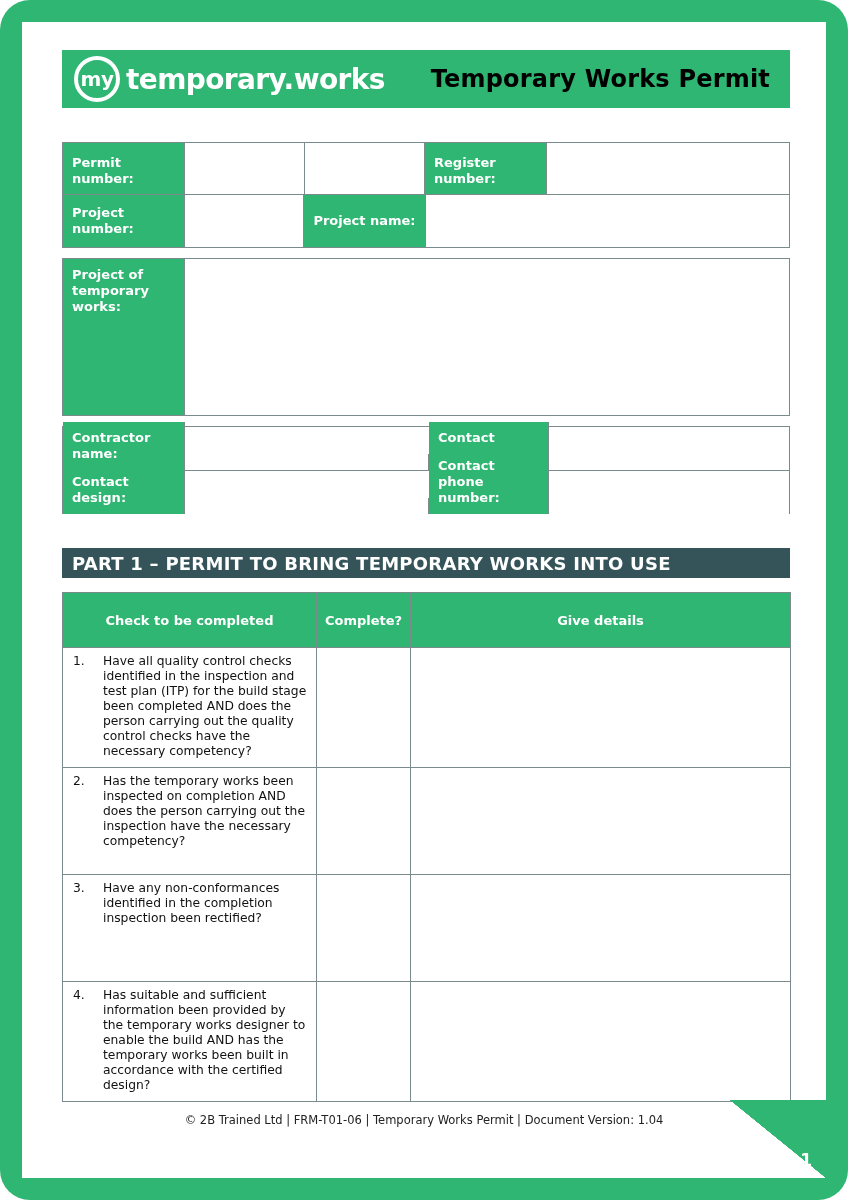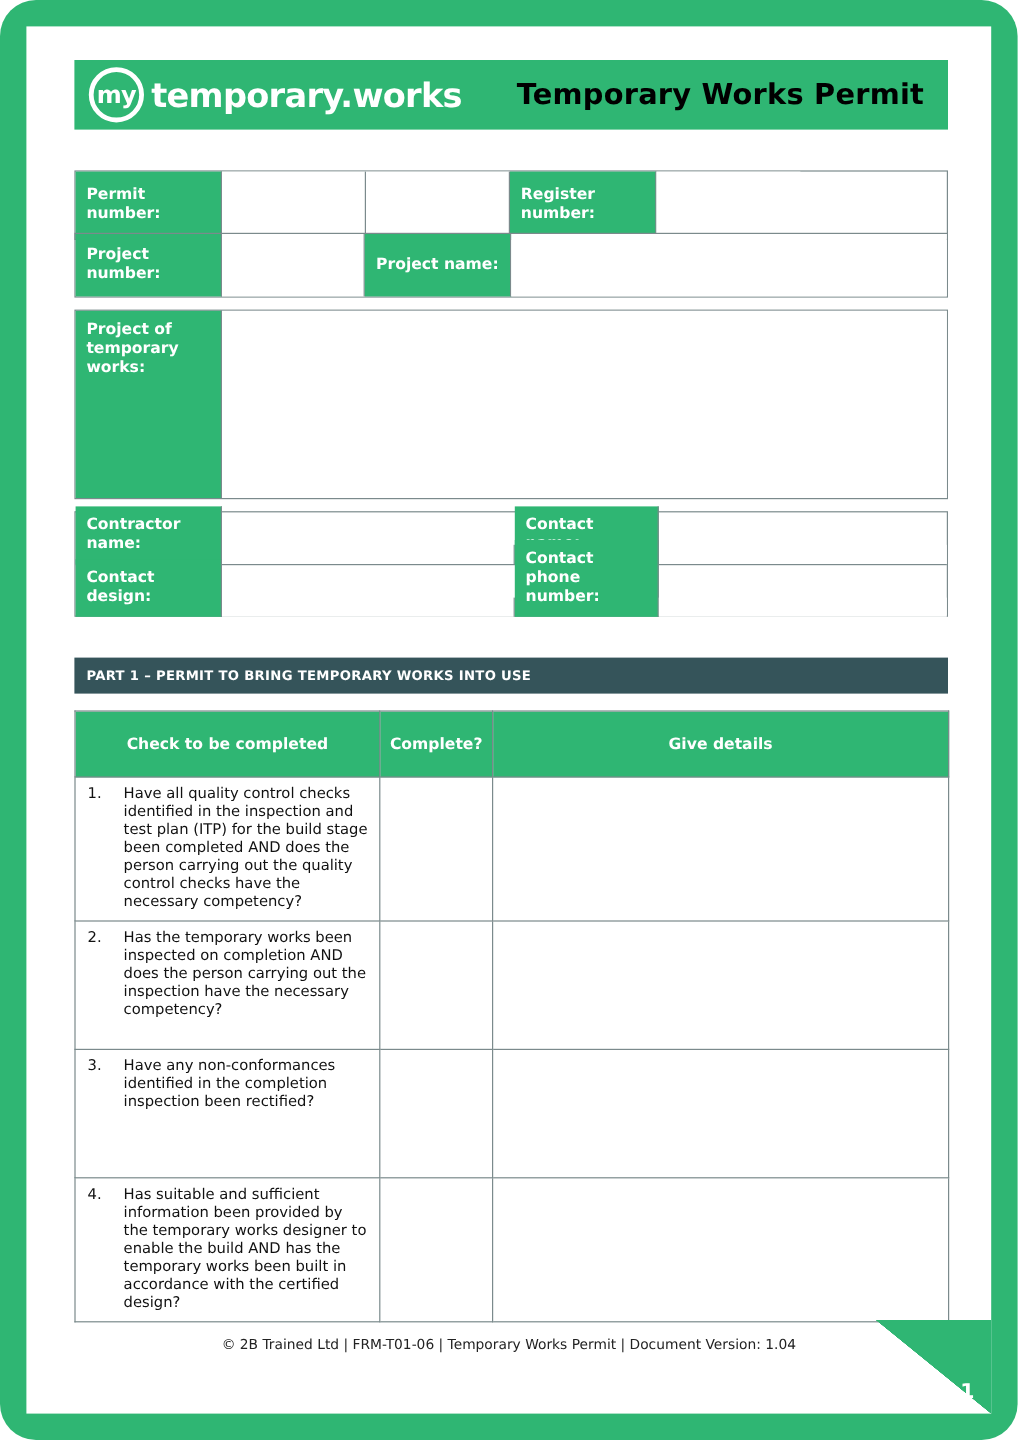--- a/index.html
+++ b/index.html
@@ -129,21 +129,21 @@
 
   
   #part-bar {
     position: absolute;
     left: 40px; top: 526px;
     width: 728px; height: 30px;
     background: #35545a;
     color: #ffffff;
     display: flex; align-items: center;
     padding-left: 10px;
-    font-size: 11px;
+    font-size: 18px;
     font-weight: bold;
     letter-spacing: 0.25px;
   }
 
   
   #checks-table {
     position: absolute;
     left: 40px; top: 570px;
     width: 728px;
     border-collapse: collapse;

